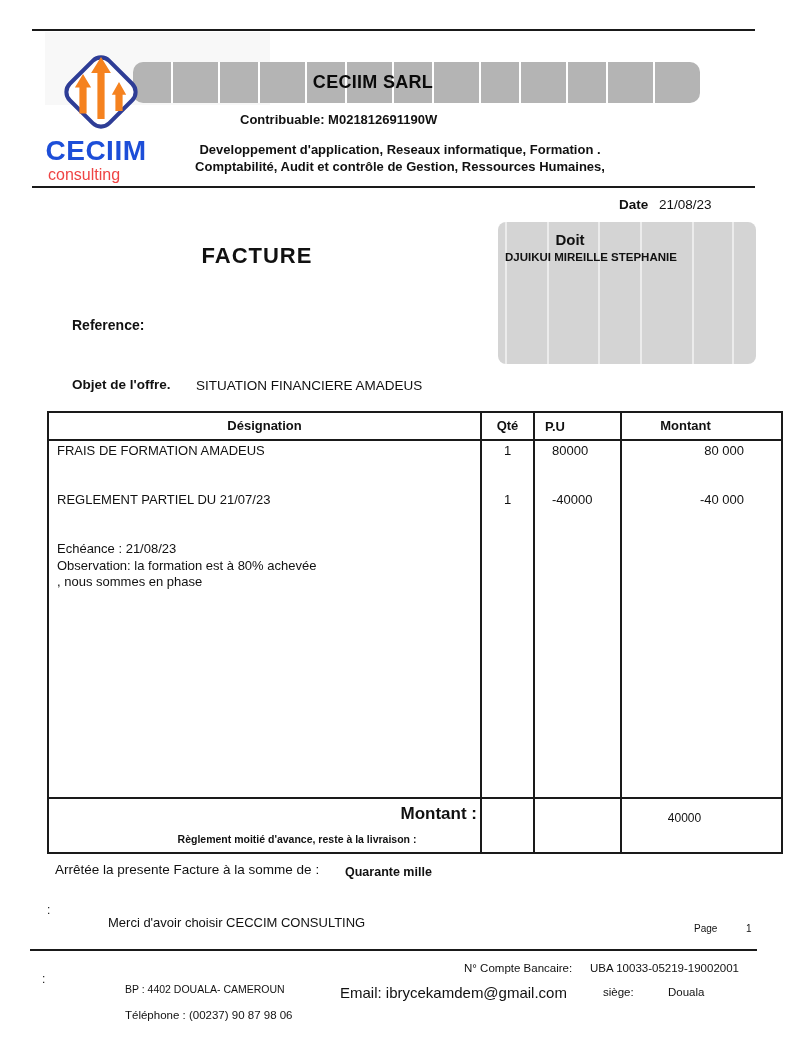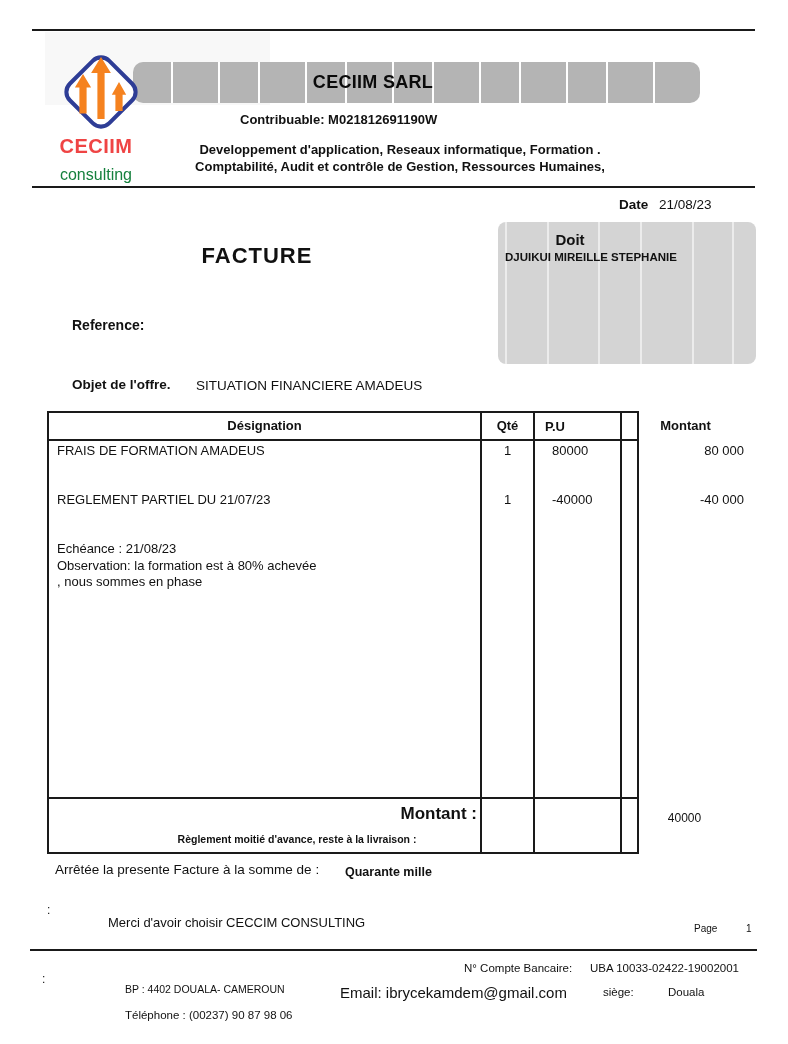--- a/index.html
+++ b/index.html
@@ -13,38 +13,38 @@
 
   
   .logo-bg { left:45px; top:32px; width:225px; height:73px; background:#f8f8f8; }
   .banner { left:133px; top:62px; width:567px; height:41px; background:#b4b4b4; border-radius:10px; }
   .banner-sep { position:absolute; top:0; width:2px; height:41px; background:#ffffff; }
   .banner-title { position:absolute; left:0; top:0; width:480px; height:41px; line-height:41px;
     text-align:center; font-weight:bold; font-size:18px; color:#0a0a0a; letter-spacing:0.3px; }
   .contribuable { left:240px; top:112px; width:320px; text-align:left; font-weight:bold; font-size:13px; }
   .services { left:138px; top:141px; width:524px; text-align:center; font-weight:bold; font-size:13px; line-height:17px; }
   .logo-name { left:42px; top:135px; width:108px; text-align:center; font-weight:bold;
-    font-size:20px; color:#ef4444; letter-spacing:0.5px; }
-  .logo-sub { left:48px; top:166px; width:96px; text-align:center; font-size:16px; color:#15803d; }
+    font-size:28px; color:#1d4ed8; letter-spacing:0.5px; }
+  .logo-sub { left:48px; top:166px; width:96px; font-size:16px; color:#ef4444; }
 
   
   .date-label { left:619px; top:197px; font-weight:bold; font-size:13.5px; }
   .date-value { left:659px; top:197px; font-size:13.5px; }
   .doit-box { left:498px; top:222px; width:258px; height:142px; background:#d4d4d4; border-radius:8px; }
   .doit-sep { position:absolute; top:0; width:2px; height:142px; background:#ececec; }
   .doit-label { position:absolute; left:32px; top:9px; width:80px; text-align:center; font-weight:bold; font-size:15px; }
   .client-name { position:absolute; left:7px; top:29px; width:246px; font-weight:bold; font-size:11.5px; }
 
   .facture-title { left:147px; top:243px; width:220px; text-align:center; font-weight:bold; font-size:22px; letter-spacing:1px; }
   .reference { left:72px; top:317px; font-weight:bold; font-size:14px; }
   .objet-label { left:72px; top:377px; font-weight:bold; font-size:13.5px; }
   .objet-value { left:196px; top:378px; font-size:13.5px; }
 
   
-  .inv-table { left:47px; top:411px; width:592px; height:443px; border:2px solid #1a1a1a; }
+  .inv-table { left:47px; top:411px; width:736px; height:443px; border:2px solid #1a1a1a; }
   .vline { position:absolute; top:0; width:2px; height:100%; background:#1a1a1a; }
   .th { position:absolute; top:0; height:26px; line-height:26px; text-align:center; font-weight:bold; font-size:13px; }
   .thead-line { position:absolute; left:0; top:26px; width:100%; height:2px; background:#1a1a1a; }
   .cell { position:absolute; font-size:13px; white-space:nowrap; }
   .notes { position:absolute; left:8px; top:128px; font-size:13px; line-height:16.5px; }
   .total-line { position:absolute; left:0; top:384px; width:100%; height:2px; background:#1a1a1a; }
   .total-label { position:absolute; left:200px; top:391px; width:228px; text-align:right; font-weight:bold; font-size:17px; }
   .total-value { position:absolute; left:571px; top:398px; width:129px; text-align:center; font-weight:normal; font-size:12px; }
   .total-note { position:absolute; left:64px; top:420px; width:368px; text-align:center; font-weight:bold; font-size:10.5px; }
 
@@ -167,17 +167,17 @@
   <div class="abs page-label">Page</div>
   <div class="abs page-num">1</div>
 
   <div class="line" style="left:30px;top:949px;width:727px;height:2px;"></div>
 
   <div class="abs f-colon">:</div>
   <div class="abs f-phone">Téléphone :  (00237) 90 87 98 06</div>
   <div class="abs f-bp">BP : 4402 DOUALA- CAMEROUN</div>
   <div class="abs f-email">Email: ibrycekamdem@gmail.com</div>
   <div class="abs f-bank-label">N° Compte Bancaire:</div>
-  <div class="abs f-bank-value">UBA 10033-02422-19002001</div>
+  <div class="abs f-bank-value">UBA 10033-05219-19002001</div>
   <div class="abs f-siege-label">siège:</div>
   <div class="abs f-siege-value">Douala</div>
 
 </div>
 
 </body></html>

